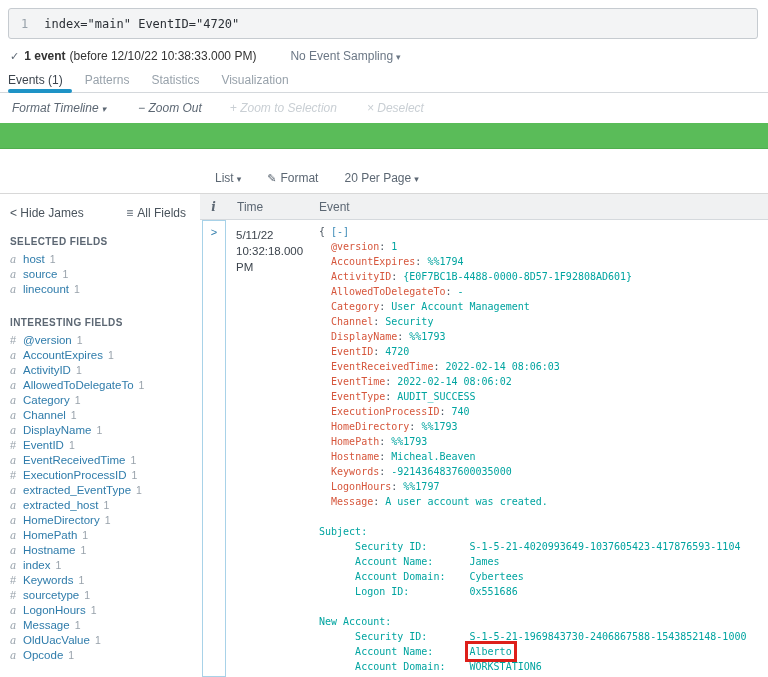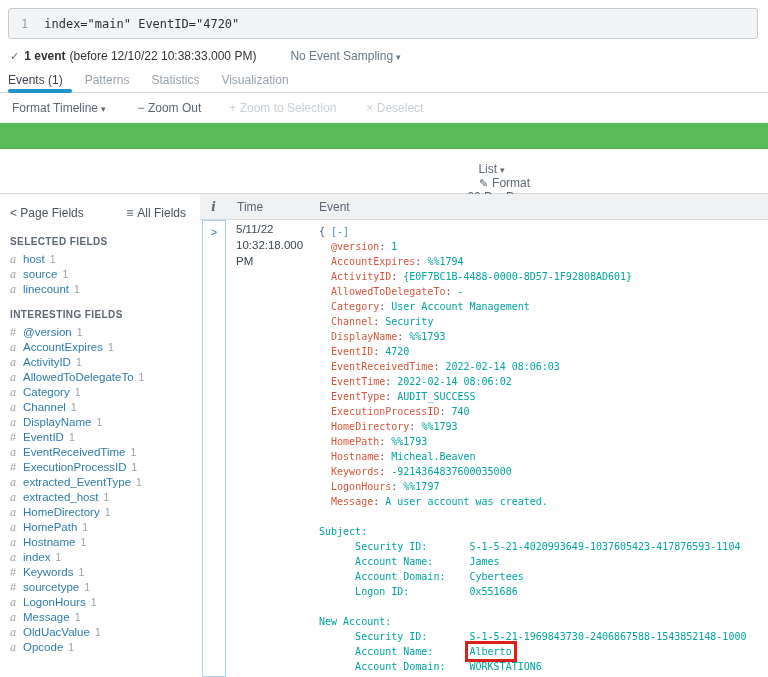--- a/index.html
+++ b/index.html
@@ -32,65 +32,65 @@
   .tabs { position:absolute; top:66px; left:0; right:0; height:27px;
     border-bottom:1px solid #d4d8dc; display:flex; padding-left:8px; }
   .tab { position:relative; font-size:12px; color:#98a2ab; padding:7px 11px 6px 11px; cursor:pointer; }
   .tab:first-child { padding-left:0; }
   .tab.active { color:#3c444d; }
   .tab.active::after { content:""; position:absolute; left:0; right:2px; bottom:-1px;
     height:4px; background:var(--accent-blue); border-radius:2px; }
 
   
   .timeline-toolbar { position:absolute; top:99px; left:12px; height:18px;
-    display:flex; align-items:center; font-size:12px; color:#5c6773; }
+    display:flex; align-items:center; font-size:12px; color:#5c6773;font-style:italic; }
   .tl-btn { cursor:pointer; }
   .tl-btn.disabled { color:#c9cfd4; cursor:default; }
   .tl-gap1 { margin-left:32px; } .tl-gap2 { margin-left:28px; } .tl-gap3 { margin-left:30px; }
 
   
   .timeline-bar { position:absolute; top:123px; left:0; width:768px; height:26px;
     background:var(--timeline-green); border-bottom:1px solid #4fae4e; cursor:pointer; }
 
   
   .paginator { position:absolute; top:162px; left:0; right:0; height:32px;
     border-bottom:1px solid #d8d8d8; display:flex; align-items:center;
-    padding-left:215px; font-size:12px; color:#5c6773;flex-direction:column; }
+    padding-left:215px; font-size:12px; color:#5c6773; }
   .pg-item { cursor:pointer; }
   .pg-item + .pg-item { margin-left:26px; }
   .pencil-icon { font-size:11px; margin-right:4px; }
 
   
   .sidebar { position:absolute; top:194px; left:0; width:200px; bottom:0; overflow:hidden; }
   .sidebar-header { display:flex; justify-content:space-between; padding:12px 14px 0 10px;
     font-size:12px; color:#49535c; }
   .sidebar-header .link { cursor:pointer; }
   .list-icon { font-size:12px; margin-right:4px; color:#5c6773; }
   .fields-section-label { margin:16px 0 5px 10px; font-size:10px; font-weight:700;
     color:#5c6773; letter-spacing:.4px; }
-  .fields-section-label.second { margin-top:12px; }
+  .fields-section-label.second { margin-top:20px; }
   .field-row { padding-left:10px; line-height:15px; font-size:11.5px; white-space:nowrap; }
   .field-prefix { display:inline-block; width:13px; color:#98a2ab; font-size:11px; }
   .field-prefix.alpha { font-style:italic; font-family:"DejaVu Serif", serif; font-size:10.5px; }
   .field-name { color:var(--field-link); cursor:pointer; }
   .field-count { color:#98a2ab; font-size:10.5px; margin-left:5px; }
 
   
   .events-panel { position:absolute; top:194px; left:200px; right:0; bottom:0;
     display:flex; flex-direction:column; }
   .table-header { height:26px; background:#f0f1f2; border-bottom:1px solid #d5d9dd;
     display:flex; align-items:center; font-size:12px; color:#5c6773; flex:0 0 26px; }
   .th-info { width:27px; text-align:center; font-style:italic; font-weight:700;
     font-family:"DejaVu Serif", serif; font-size:12px; }
   .th-time { width:92px; padding-left:10px; }
   .th-event { flex:1; }
   .event-row { flex:1; display:flex; overflow:hidden; }
   .expand-cell { width:24px; margin-left:2px; border:1px solid #a8d2e8;
     text-align:center; padding-top:5px; color:var(--field-link); font-size:11px; cursor:pointer; }
-  .time-cell { width:93px; padding:1px 0 0 10px; font-size:11.5px; color:#3c444d; line-height:16px; }
+  .time-cell { width:93px; padding:7px 0 0 10px; font-size:11.5px; color:#3c444d; line-height:16px; }
   .event-cell { flex:1; padding-top:4px; font-family:"DejaVu Sans Mono", monospace;
     font-size:10px; line-height:15px; white-space:pre; overflow:hidden; }
   .seg-p { color:#4a5560; }
   .seg-k { color:var(--key-color); cursor:pointer; }
   .seg-v { color:var(--value-color); cursor:pointer; }
   .seg-l { color:var(--link-color); cursor:pointer; }
   .seg-raw { color:var(--value-color); }
   .hl { outline:3px solid var(--highlight-red); outline-offset:2px; }
 </style>
 </head>
@@ -142,21 +142,21 @@
     <span class="pencil-icon">✎</span><span>Format</span>
   </span>
   <span class="pg-item">
     <span>20 Per Page</span><span class="caret">▾</span>
   </span>
 </div>
 
 <div class="sidebar">
   <div class="sidebar-header">
     <span class="link">
-      <span>&lt;</span> <span>Page Fields</span>
+      <span>&lt;</span> <span>Hide James</span>
     </span>
     <span class="link">
       <span class="list-icon">≡</span><span>All Fields</span>
     </span>
   </div>
   <div class="fields-section-label">SELECTED FIELDS</div>
   <div id="selected-fields-list">
       <div class="field-row"><span class="field-prefix alpha">a</span><span class="field-name">host</span><span class="field-count">1</span></div>
       <div class="field-row"><span class="field-prefix alpha">a</span><span class="field-name">source</span><span class="field-count">1</span></div>
       <div class="field-row"><span class="field-prefix alpha">a</span><span class="field-name">linecount</span><span class="field-count">1</span></div>

